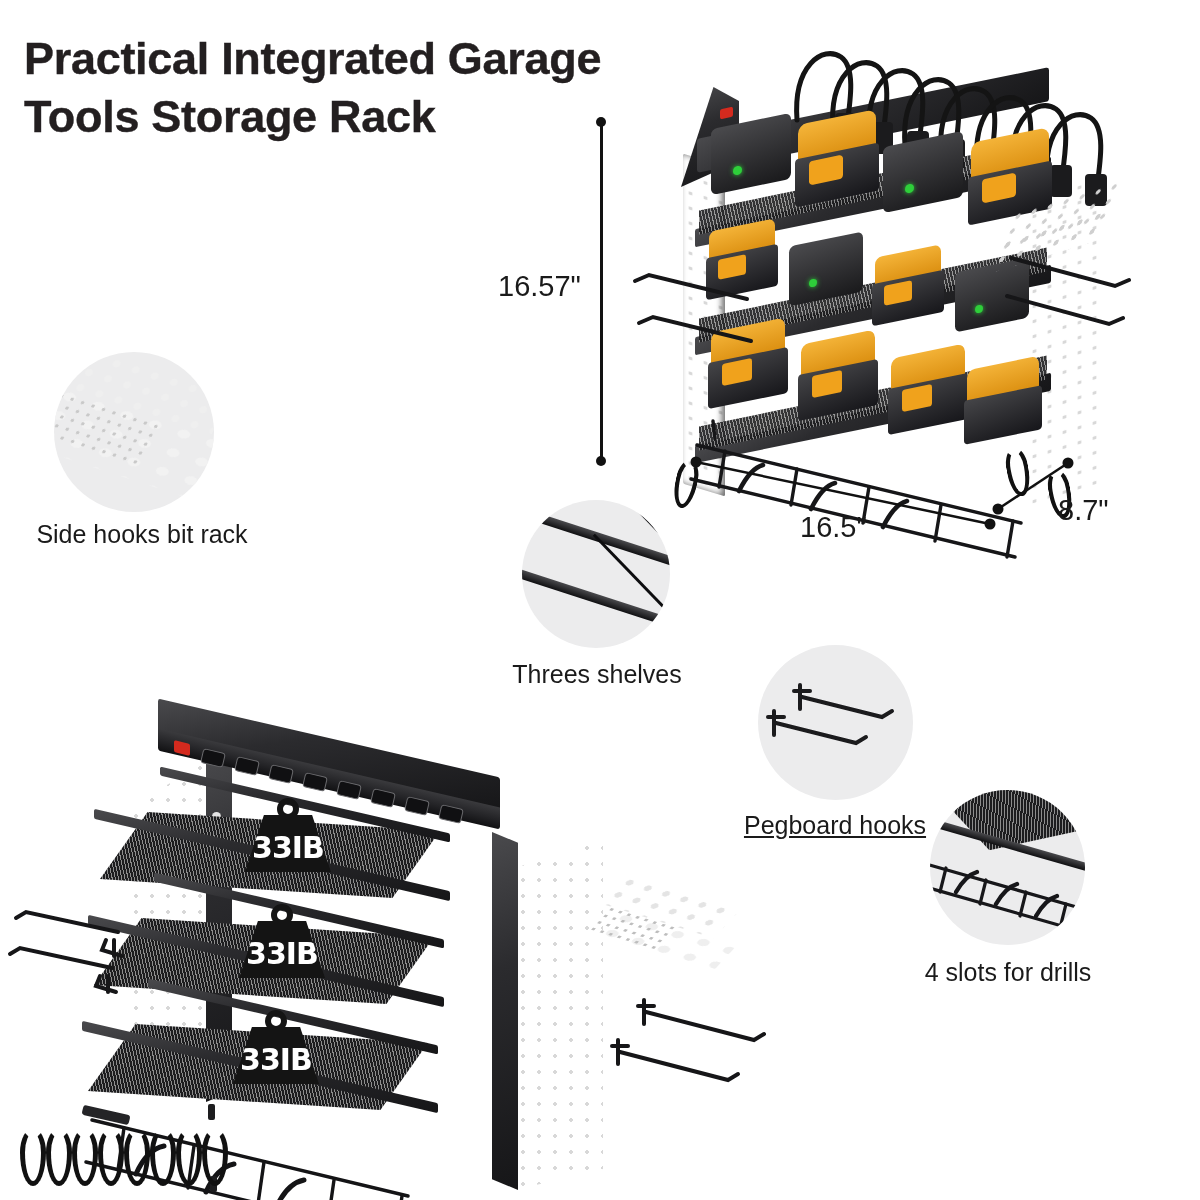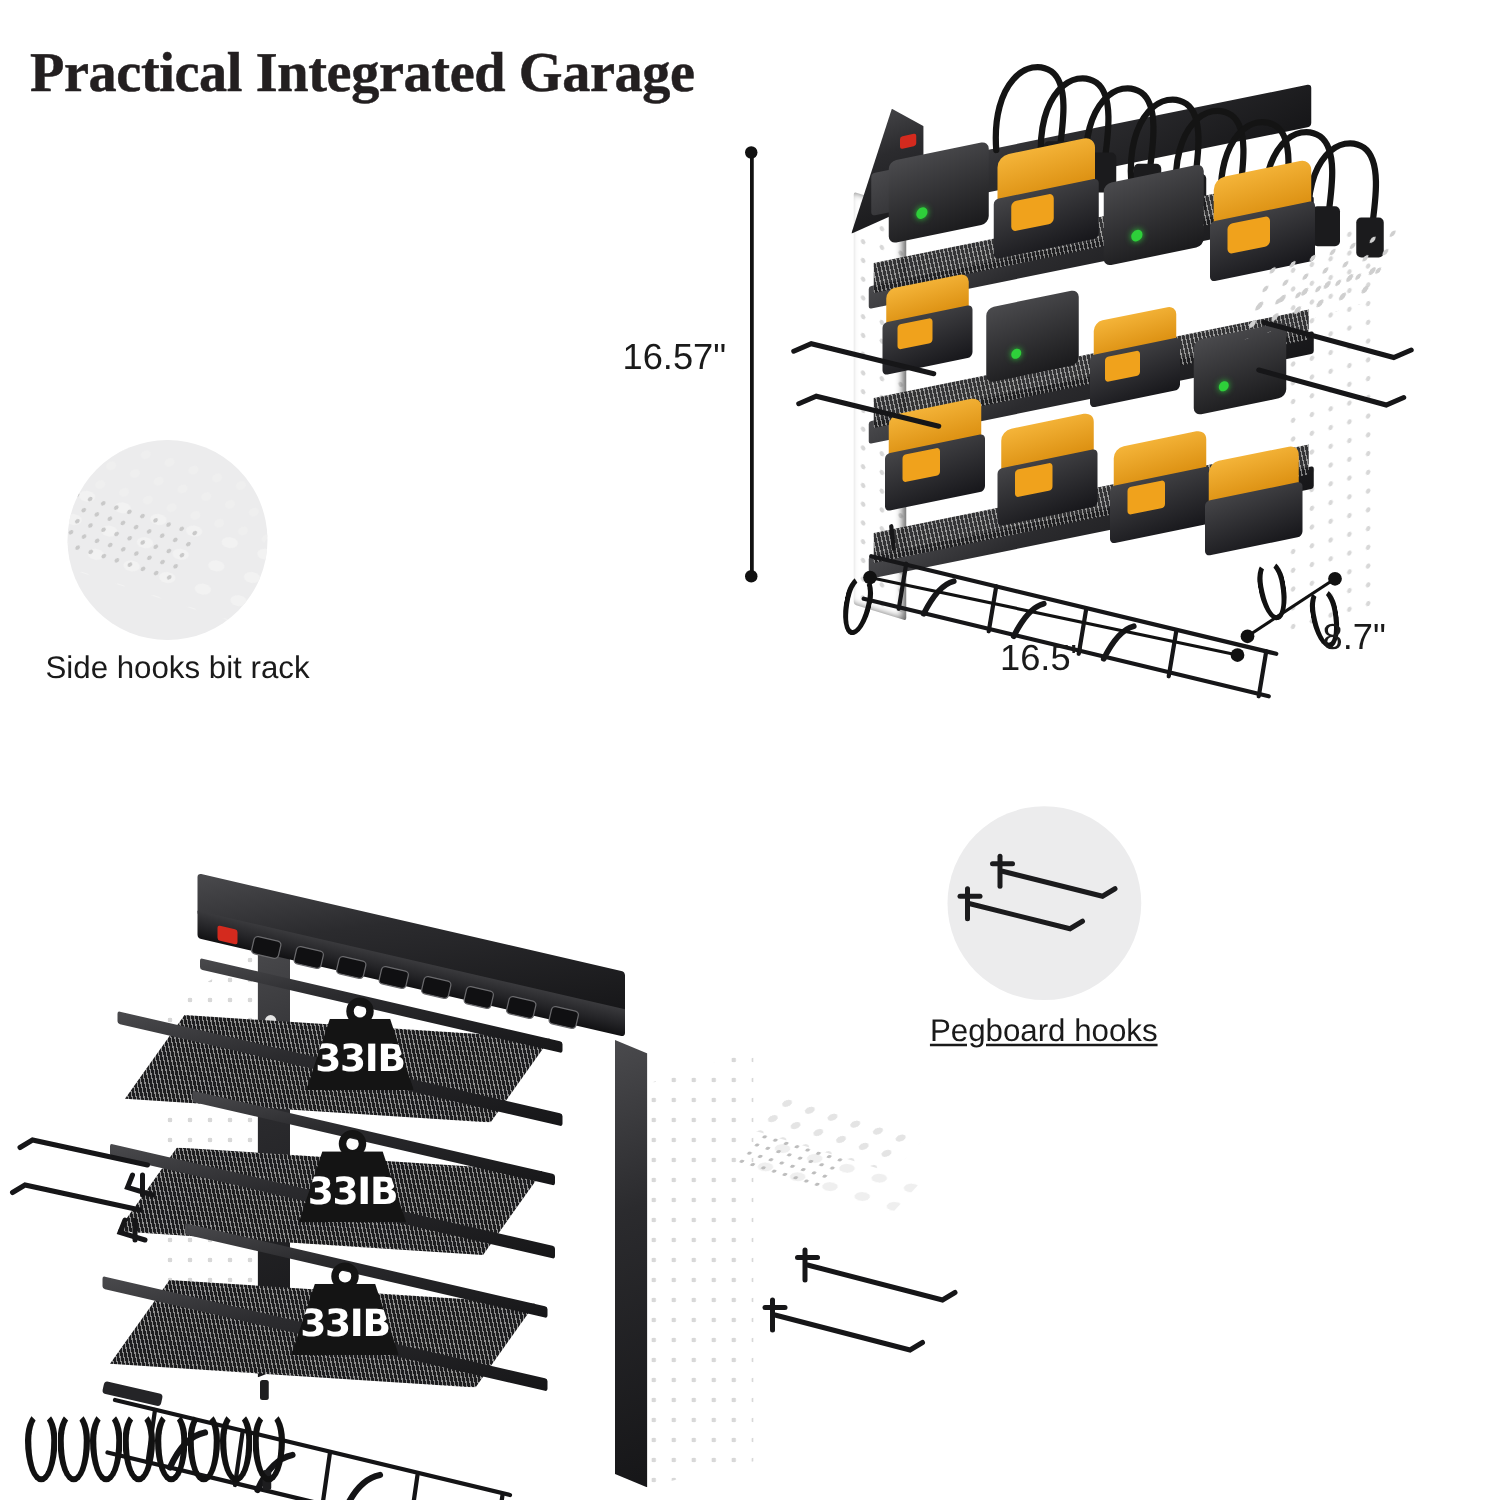--- a/index.html
+++ b/index.html
@@ -14,21 +14,21 @@
     width: 1200px; height: 1200px;
     background: #ffffff;
     overflow: hidden;
   }
 
   
   #title {
     position: absolute;
     left: 24px; top: 30px;
     width: 700px;
-    font-family: Liberation Serif, serif;
+    font-family: Liberation Sans, sans-serif;
     font-weight: bold;
     font-size: 45px;
     line-height: 1.28;
     letter-spacing: -0.3px;
     color: #231f20;
     -webkit-text-stroke: 0.4px #231f20;
   }
   #title .tl { display: block; }
 
   
@@ -115,20 +115,21 @@
     border-top-color: transparent;
   }
 </style>
 </head>
 <body>
 
 <div id="page">
 
   <div id="title">
     <span class="tl">Practical Integrated Garage</span>
+    <span class="tl">Tools Storage Rack</span>
   </div>
 
   <div style="position:absolute; left:675px; top:25px; width:445px; height:510px;">
 
     <div class="metal2 perf-dots" style="position:absolute; left:8px; top:135px; width:42px; height:330px;
                 transform:skewY(17deg); border-radius:2px; box-shadow:inset -3px 0 6px rgba(0,0,0,.6);"></div>
 
     <div class="metal" style="position:absolute; left:6px; top:62px; width:58px; height:100px;
                 clip-path:polygon(56% 0%,100% 14%,100% 74%,0% 100%); "></div>
 
@@ -331,37 +332,74 @@
                   background-size:30px 21px;"></div>
       <div style="position:absolute; left:-10px; top:52px; width:110px; height:48px;
                   transform:rotate(18deg) skewX(-12deg);
                   background-image:radial-gradient(circle,#c9c9c9 1.6px,rgba(0,0,0,0) 2px);
                   background-size:11px 10px;"></div>
     </div>
     <div class="cap" style="top:168px;">Side hooks bit rack</div>
   </div>
 
 
+  <div class="callout" style="left:512px; top:500px; width:170px; height:205px;">
+    <div class="bubble mesh" style="width:148px; height:148px; margin-left:10px;">
+      <div style="position:absolute; left:-20px; top:34px; width:200px; height:9px;
+                  background:linear-gradient(180deg,#4a4a4d,#101012); transform:rotate(18deg);"></div>
+      <div style="position:absolute; left:-20px; top:96px; width:200px; height:9px;
+                  background:linear-gradient(180deg,#4a4a4d,#101012); transform:rotate(18deg);"></div>
+      <div style="position:absolute; left:60px; top:18px; width:130px; height:3px;
+                  background:#0d0d0f; transform:rotate(46deg);"></div>
+      <div style="position:absolute; left:52px; top:80px; width:130px; height:3px;
+                  background:#0d0d0f; transform:rotate(46deg);"></div>
+    </div>
+    <div class="cap" style="top:160px;">Threes shelves</div>
+  </div>
 
   <div class="callout" style="left:740px; top:645px; width:190px; height:200px;">
     <div class="bubble" style="width:155px; height:155px; margin-left:18px;">
       <svg width="155" height="155" style="position:absolute;left:0;top:0;">
         <g fill="none" stroke="#1b1b1d" stroke-width="4" stroke-linecap="round">
           <path d="M42,40 L42,64"></path>
           <path d="M36,46 L52,46"></path>
           <path d="M44,52 L124,72 L134,66"></path>
           <path d="M16,66 L16,90"></path>
           <path d="M10,72 L26,72"></path>
           <path d="M18,78 L98,98 L108,92"></path>
         </g>
       </svg>
     </div>
     <div class="cap" style="top:166px;text-decoration:underline;">Pegboard hooks</div>
   </div>
 
+  <div class="callout" style="left:908px; top:790px; width:200px; height:205px;">
+    <div class="bubble" style="width:155px; height:155px; margin-left:22px;">
+      <div class="mesh" style="position:absolute; left:-10px; top:-14px; width:190px; height:80px;
+                  transform:rotate(16deg); clip-path:polygon(0% 40%,58% 0%,100% 26%,42% 100%);"></div>
+      <div style="position:absolute; left:-12px; top:52px; width:190px; height:8px;
+                  background:linear-gradient(180deg,#4a4a4d,#0f0f11); transform:rotate(16deg);"></div>
+      <svg width="155" height="155" style="position:absolute;left:0;top:0;">
+        <g fill="none" stroke="#17171a" stroke-width="3.2" stroke-linecap="round">
+          <path d="M-4,74 L150,118"></path>
+          <path d="M-8,96 L146,140"></path>
+          <path d="M16,78 L10,102"></path>
+          <path d="M56,90 L50,114"></path>
+          <path d="M96,102 L90,126"></path>
+          <path d="M136,114 L130,138"></path>
+        </g>
+        <g fill="none" stroke="#17171a" stroke-width="4.4" stroke-linecap="round">
+          <path d="M26,102 C33,90 40,84 47,82"></path>
+          <path d="M66,114 C73,102 80,96 87,94"></path>
+          <path d="M106,126 C113,114 120,108 127,106"></path>
+        </g>
+      </svg>
+    </div>
+    <div class="cap" style="top:168px;">4 slots for drills</div>
+  </div>
 
 
   <div style="position:absolute; left:10px; top:720px; width:690px; height:480px;">
 
     <div class="metal2 perf-dots" style="position:absolute; left:118px; top:40px; width:82px; height:340px;
                 background-size:16px 16px; border-radius:2px;
                 clip-path:polygon(0% 14%,100% 0%,100% 92%,0% 100%);"></div>
     <div class="metal" style="position:absolute; left:196px; top:32px; width:26px; height:350px;
                 clip-path:polygon(0% 3%,100% 0%,100% 97%,0% 100%);"></div>
     <div style="position:absolute; left:202px; top:92px; width:9px; height:20px;

